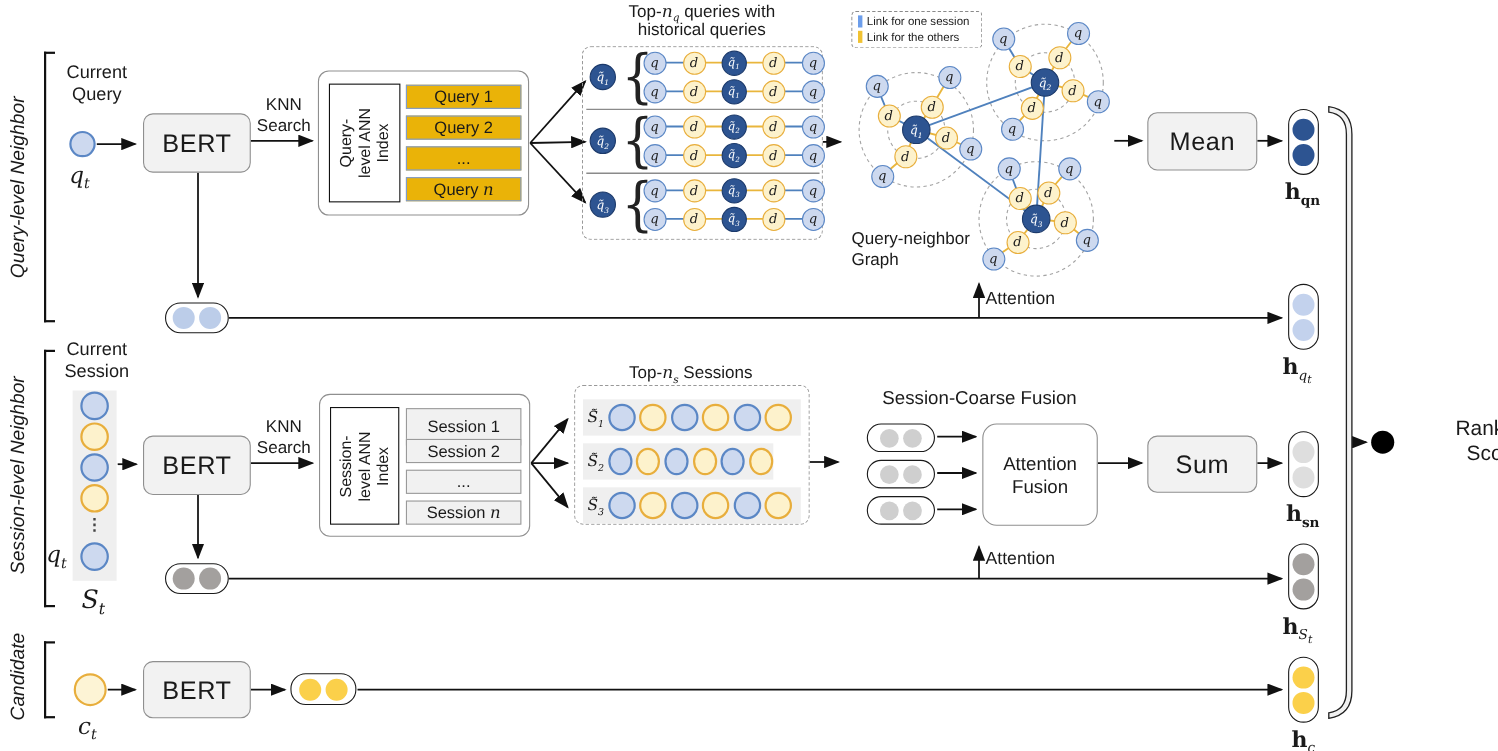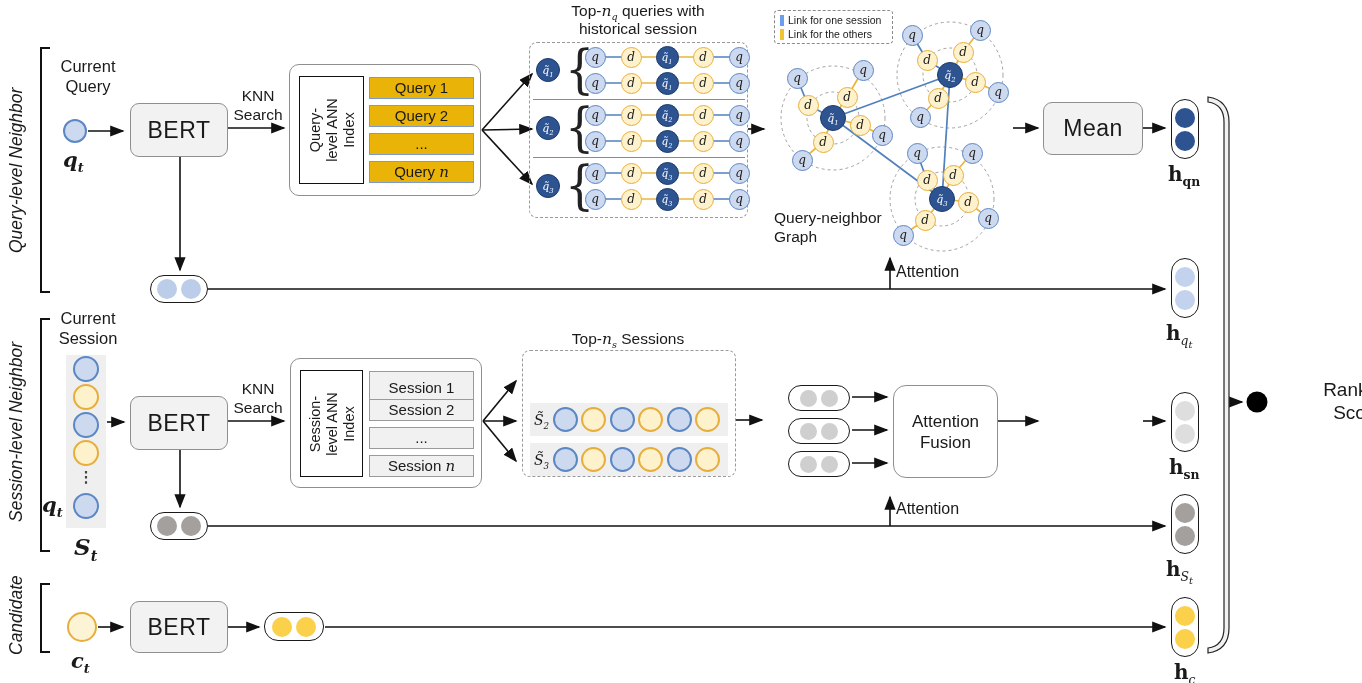--- a/index.html
+++ b/index.html
@@ -29,21 +29,21 @@
   .srowchip{background:#f1f1f1;border:1.4px solid #9a9a9a;box-sizing:border-box;font-size:15px;}
   .vlabel{writing-mode:vertical-rl;transform:rotate(180deg);font-style:italic;font-size:17.5px;
           display:flex;align-items:center;justify-content:center;}
   .bracketL{border-left:2.6px solid #111;border-top:2.6px solid #111;border-bottom:2.6px solid #111;
             width:10px;box-sizing:border-box;}
   sub{font-size:62%;line-height:0;}
   .hlab{font-family:"DejaVu Serif",serif;font-weight:bold;font-size:20px;}
   .hlab sub.rm{font-style:normal;font-weight:bold;}
   .hlab sub.it{font-style:italic;font-weight:normal;}
   .hlab sub sub{font-size:80%;}
-  .symlab{font-family:"DejaVu Serif",serif;font-style:italic;font-size:21px;font-weight:bold;}
+  .symlab{font-family:"DejaVu Serif",serif;font-style:italic;font-size:21px;}
   .brace{font-family:"DejaVu Serif",serif;font-size:46px;font-weight:400;color:#222;
          transform:scaleY(1.15);line-height:1;}
   .legend{border:1.5px dashed #8a8a8a;border-radius:4px;background:rgba(255,255,255,.65);
           font-size:10.5px;line-height:14px;padding:2px 5px;box-sizing:border-box;}
   .legend .bar{display:inline-block;width:4px;height:11px;vertical-align:-2px;margin-right:4px;}
   .striprow{background:#efefef;display:flex;align-items:center;gap:3.5px;box-sizing:border-box;}
 </style>
 </head>
 <body>
 
@@ -214,21 +214,21 @@
       <span><span>Query 2</span><i class="math"></i></span>
     </div>
   <div class="abs qrowchip ctr" style="left:369px;top:133px;width:105px;height:22px;">
       <span><span>...</span><i class="math"></i></span>
     </div>
   <div class="abs qrowchip ctr" style="left:369px;top:161px;width:105px;height:22px;">
       <span><span>Query </span><i class="math">n</i></span>
     </div>
 
   <div class="abs lbl ctr" style="left:528px;top:2px;width:220px;font-size:15.5px;line-height:17px;">
-    <span><span>Top-</span><i class="math">n</i><sub><i class="math">q</i></sub><span> queries with</span><br><span>historical session</span></span>
+    <span><span>Top-</span><i class="math">n</i><sub><i class="math">q</i></sub><span> queries with</span><br><span>historical queries</span></span>
   </div>
   <div class="abs dashedbox" style="left:529px;top:42px;width:219px;height:176px;"></div>
 
   <div class="abs node c-node math" style="left:536px;top:58px;width:24px;height:24px;font-size:11px;">
       <span><span>q̃</span><sub>1</sub></span>
     </div>
   <div class="abs node c-node math" style="left:536px;top:116px;width:24px;height:24px;font-size:11px;">
       <span><span>q̃</span><sub>2</sub></span>
     </div>
   <div class="abs node c-node math" style="left:536px;top:174px;width:24px;height:24px;font-size:11px;">
@@ -490,58 +490,73 @@
     </div>
   <div class="abs srowchip ctr" style="left:369px;top:455px;width:105px;height:22px;">
       <span><span>Session </span><i class="math">n</i></span>
     </div>
 
   <div class="abs lbl ctr" style="left:538px;top:330px;width:180px;font-size:15.5px;">
     <span><span>Top-</span><i class="math">n</i><sub><i class="math">s</i></sub><span> Sessions</span></span>
   </div>
   <div class="abs dashedbox" style="left:522px;top:350px;width:214px;height:127px;"></div>
 
-  <div class="abs striprow" style="left:530px;top:403px;width:198px;height:33px;padding-left:4px;">
+  <div class="abs striprow" style="left:530px;top:363px;width:198px;height:33px;padding-left:4px;">
+    <span class="math" style="font-size:14px;"><span>S̃</span><sub>1</sub></span>
+    <span class="node plain-blue" style="width:25px;height:25px;"></span>
+    <span class="node plain-yellow" style="width:25px;height:25px;"></span>
+    <span class="node plain-blue" style="width:25px;height:25px;"></span>
+    <span class="node plain-yellow" style="width:25px;height:25px;"></span>
+    <span class="node plain-blue" style="width:25px;height:25px;"></span>
+    <span class="node plain-yellow" style="width:25px;height:25px;"></span>
+  </div>
+  <div class="abs striprow" style="left:530px;top:403px;width:173px;height:33px;padding-left:4px;">
     <span class="math" style="font-size:14px;"><span>S̃</span><sub>2</sub></span>
     <span class="node plain-blue" style="width:25px;height:25px;"></span>
     <span class="node plain-yellow" style="width:25px;height:25px;"></span>
     <span class="node plain-blue" style="width:25px;height:25px;"></span>
     <span class="node plain-yellow" style="width:25px;height:25px;"></span>
     <span class="node plain-blue" style="width:25px;height:25px;"></span>
     <span class="node plain-yellow" style="width:25px;height:25px;"></span>
   </div>
   <div class="abs striprow" style="left:530px;top:443px;width:198px;height:33px;padding-left:4px;">
     <span class="math" style="font-size:14px;"><span>S̃</span><sub>3</sub></span>
     <span class="node plain-blue" style="width:25px;height:25px;"></span>
     <span class="node plain-yellow" style="width:25px;height:25px;"></span>
     <span class="node plain-blue" style="width:25px;height:25px;"></span>
     <span class="node plain-yellow" style="width:25px;height:25px;"></span>
     <span class="node plain-blue" style="width:25px;height:25px;"></span>
     <span class="node plain-yellow" style="width:25px;height:25px;"></span>
   </div>
 
   <div class="abs graybox" style="left:768px;top:347px;width:245px;height:145px;z-index:-1;"></div>
+  <div class="abs lbl ctr" style="left:768px;top:352px;width:245px;font-size:17px;">
+      <span>Session-Coarse Fusion</span>
+    </div>
 
   <div class="abs capsule" style="left:788px;top:385px;width:62px;height:26px;">
     <span class="dot" style="width:17px;height:17px;background:#cfcfcf;"></span>
     <span class="dot" style="width:17px;height:17px;background:#cfcfcf;"></span>
   </div>
   <div class="abs capsule" style="left:788px;top:418px;width:62px;height:26px;">
     <span class="dot" style="width:17px;height:17px;background:#cfcfcf;"></span>
     <span class="dot" style="width:17px;height:17px;background:#cfcfcf;"></span>
   </div>
   <div class="abs capsule" style="left:788px;top:451px;width:62px;height:26px;">
     <span class="dot" style="width:17px;height:17px;background:#cfcfcf;"></span>
     <span class="dot" style="width:17px;height:17px;background:#cfcfcf;"></span>
   </div>
 
   <div class="abs ctr" style="left:893px;top:385px;width:105px;height:93px;background:#fff;border:1.5px solid #8f8f8f;border-radius:13px;box-sizing:border-box;font-size:17px;line-height:21px;">
     <span><span>Attention</span><br><span>Fusion</span></span>
   </div>
 
+  <div class="abs box ctr" style="left:1043px;top:396px;width:100px;height:52px;">
+      <span>Sum</span>
+    </div>
 
   <div class="abs capsule v" style="left:1171px;top:392px;width:28px;height:60px;">
     <span class="dot" style="width:20px;height:20px;background:#dedede;"></span>
     <span class="dot" style="width:20px;height:20px;background:#dedede;"></span>
   </div>
   <div class="abs hlab" style="left:1169px;top:455px;"><span>h</span><sub class="rm">sn</sub></div>
 
   <div class="abs capsule" style="left:150px;top:512px;width:58px;height:28px;">
     <span class="dot" style="width:20px;height:20px;background:#a3a09e;"></span>
     <span class="dot" style="width:20px;height:20px;background:#a3a09e;"></span>

